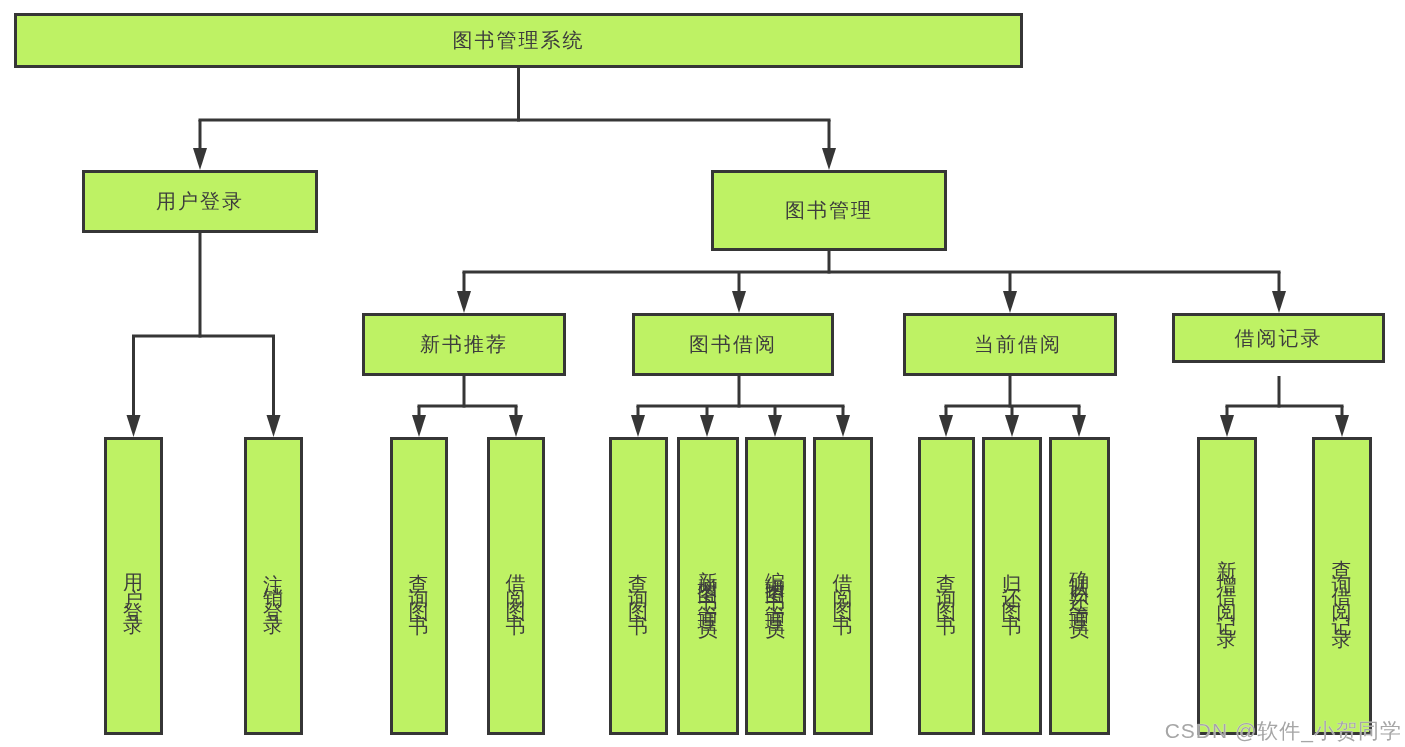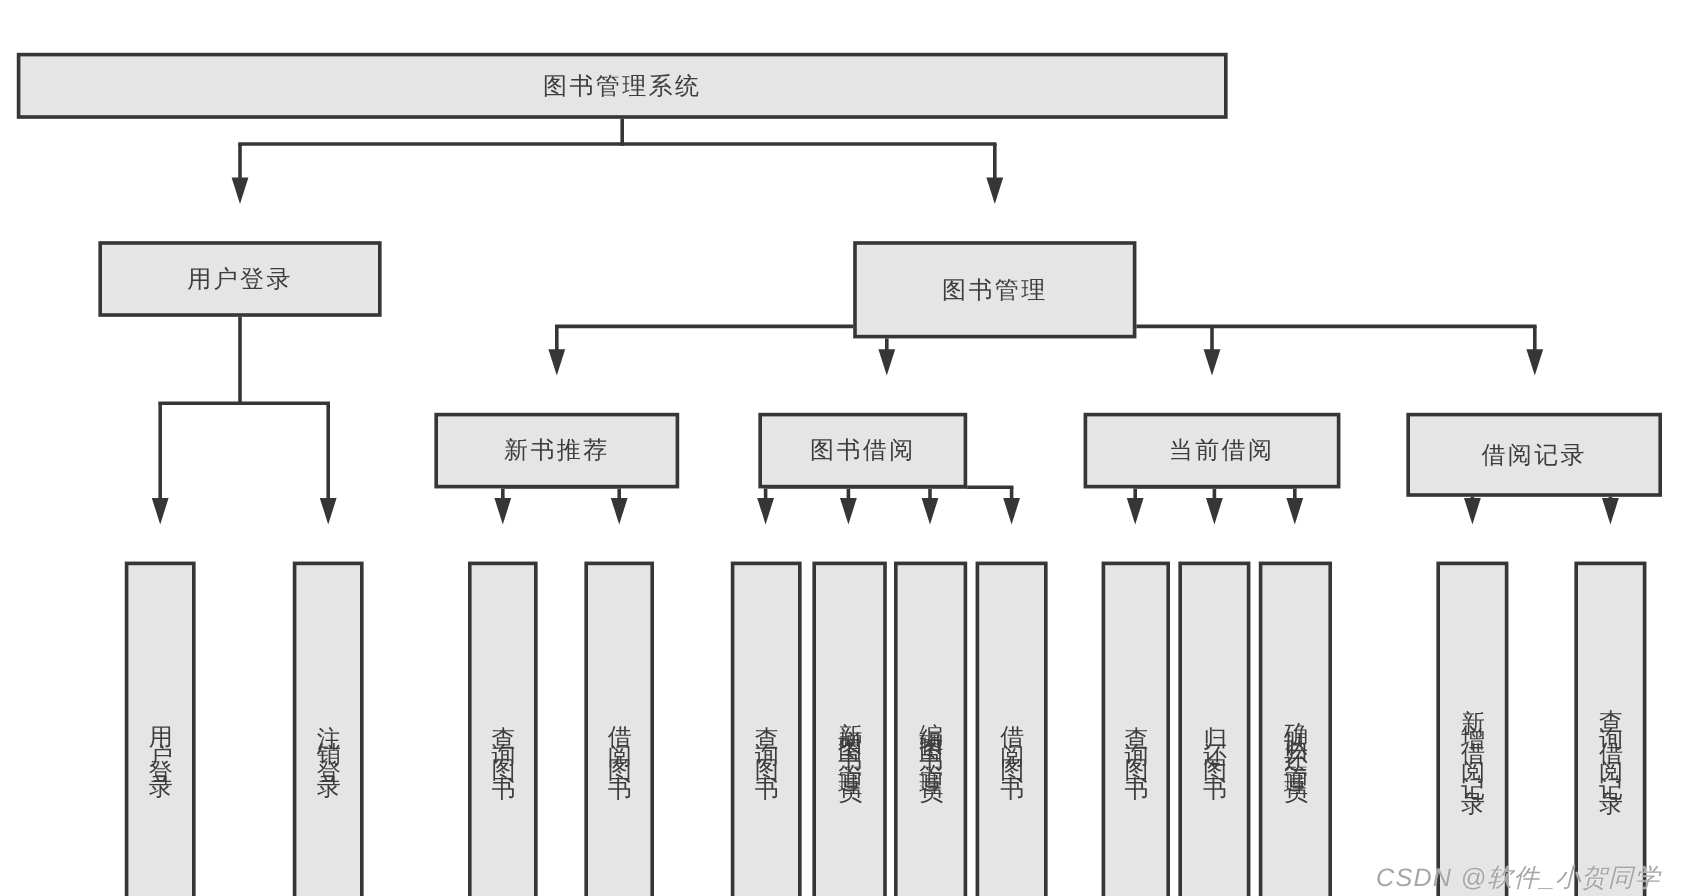--- a/index.html
+++ b/index.html
@@ -22,49 +22,47 @@
     overflow: hidden;
   }
   svg.connectors {
     position: absolute;
     left: 0; top: 0;
     width: 1405px; height: 747px;
   }
   .box {
     position: absolute;
     border: 3px solid var(--line);
-    background: #e5e5e5;
+    background: #bef264;
     display: flex;
     align-items: center;
     justify-content: center;
     font-size: 20px;
     color: var(--text);
     letter-spacing: 2px;
     text-align: center;
-    margin-top: 31px;
   }
   .leaf { letter-spacing: 0; }
   .leaf .vtext {
     writing-mode: vertical-rl;
     text-orientation: mixed;
     letter-spacing: 14px;
     line-height: 1.1;
     font-size: 20px;
   }
   .leaf .vtext.long { letter-spacing: 7px; }
   .watermark {
     position: absolute;
-    right: 21px;
+    right: 3px;
     bottom: 2px;
     font-size: 21px;
     color: var(--watermark);
     letter-spacing: 1px;
     z-index: 10;
     text-shadow: 0 0 1px #ffffff;
-    font-style: italic;
   }
 </style>
 </head>
 <body>
 
 <div class="stage">
 
   <svg class="connectors" viewBox="0 0 1405 747">
 
     <g stroke="#363636" stroke-width="3" fill="none">
@@ -139,23 +137,23 @@
       <polygon points="1335,415 1349,415 1342,437"></polygon>
     </g>
   </svg>
 
   <div class="box" style="left:14px; top:13px; width:1009px; height:55px;">图书管理系统</div>
 
   <div class="box" style="left:82px; top:170px; width:236px; height:63px;">用户登录</div>
   <div class="box" style="left:711px; top:170px; width:236px; height:81px;">图书管理</div>
 
   <div class="box" style="left:362px; top:313px; width:204px; height:63px;">新书推荐</div>
-  <div class="box" style="left:632px; top:313px; width:174px; height:63px;">图书借阅</div>
+  <div class="box" style="left:632px; top:313px; width:202px; height:63px;">图书借阅</div>
   <div class="box" style="left:903px; top:313px; width:214px; height:63px;padding-left:16px;">当前借阅</div>
-  <div class="box" style="left:1172px; top:313px; width:213px; height:70px;text-align:center;">借阅记录</div>
+  <div class="box" style="left:1172px; top:313px; width:213px; height:50px;text-align:center;">借阅记录</div>
 
   <div class="box leaf" style="left:104px; top:437px; width:59px; height:298px;">
     <span class="vtext">用户登录</span>
   </div>
   <div class="box leaf" style="left:244px; top:437px; width:59px; height:298px;">
     <span class="vtext">注销登录</span>
   </div>
 
   <div class="box leaf" style="left:390px; top:437px; width:58px; height:298px;">
     <span class="vtext">查询图书</span>

